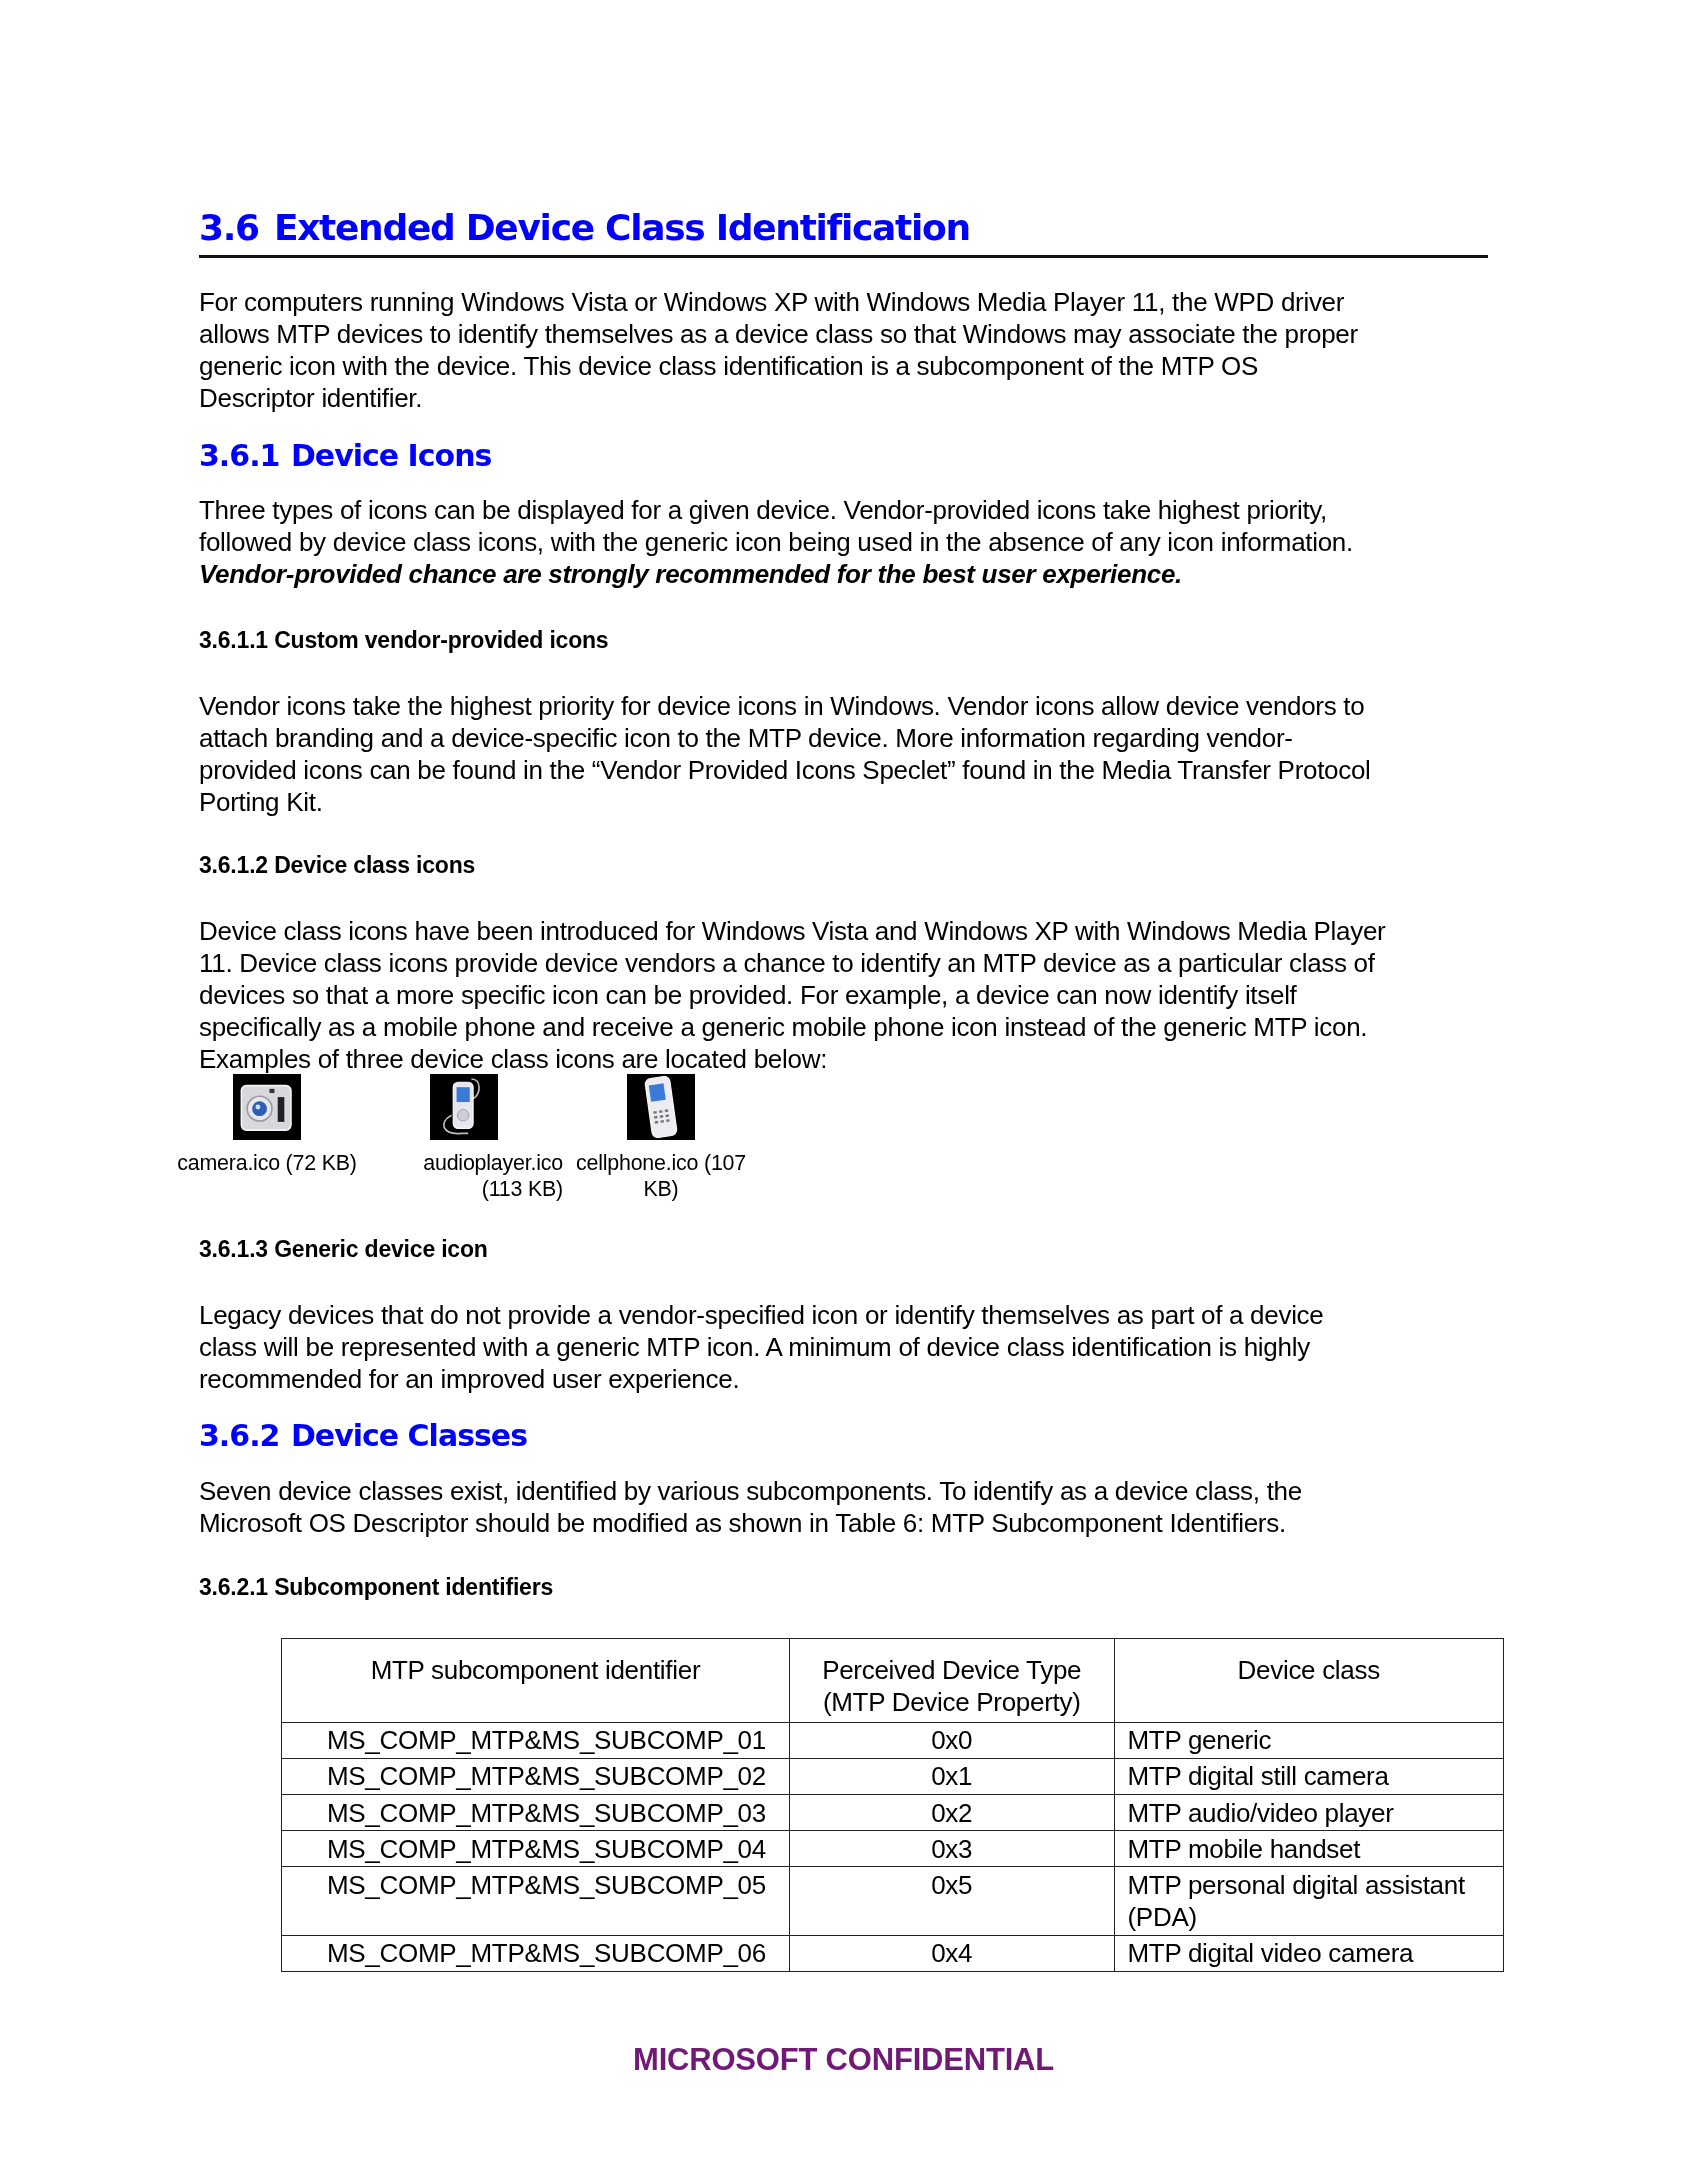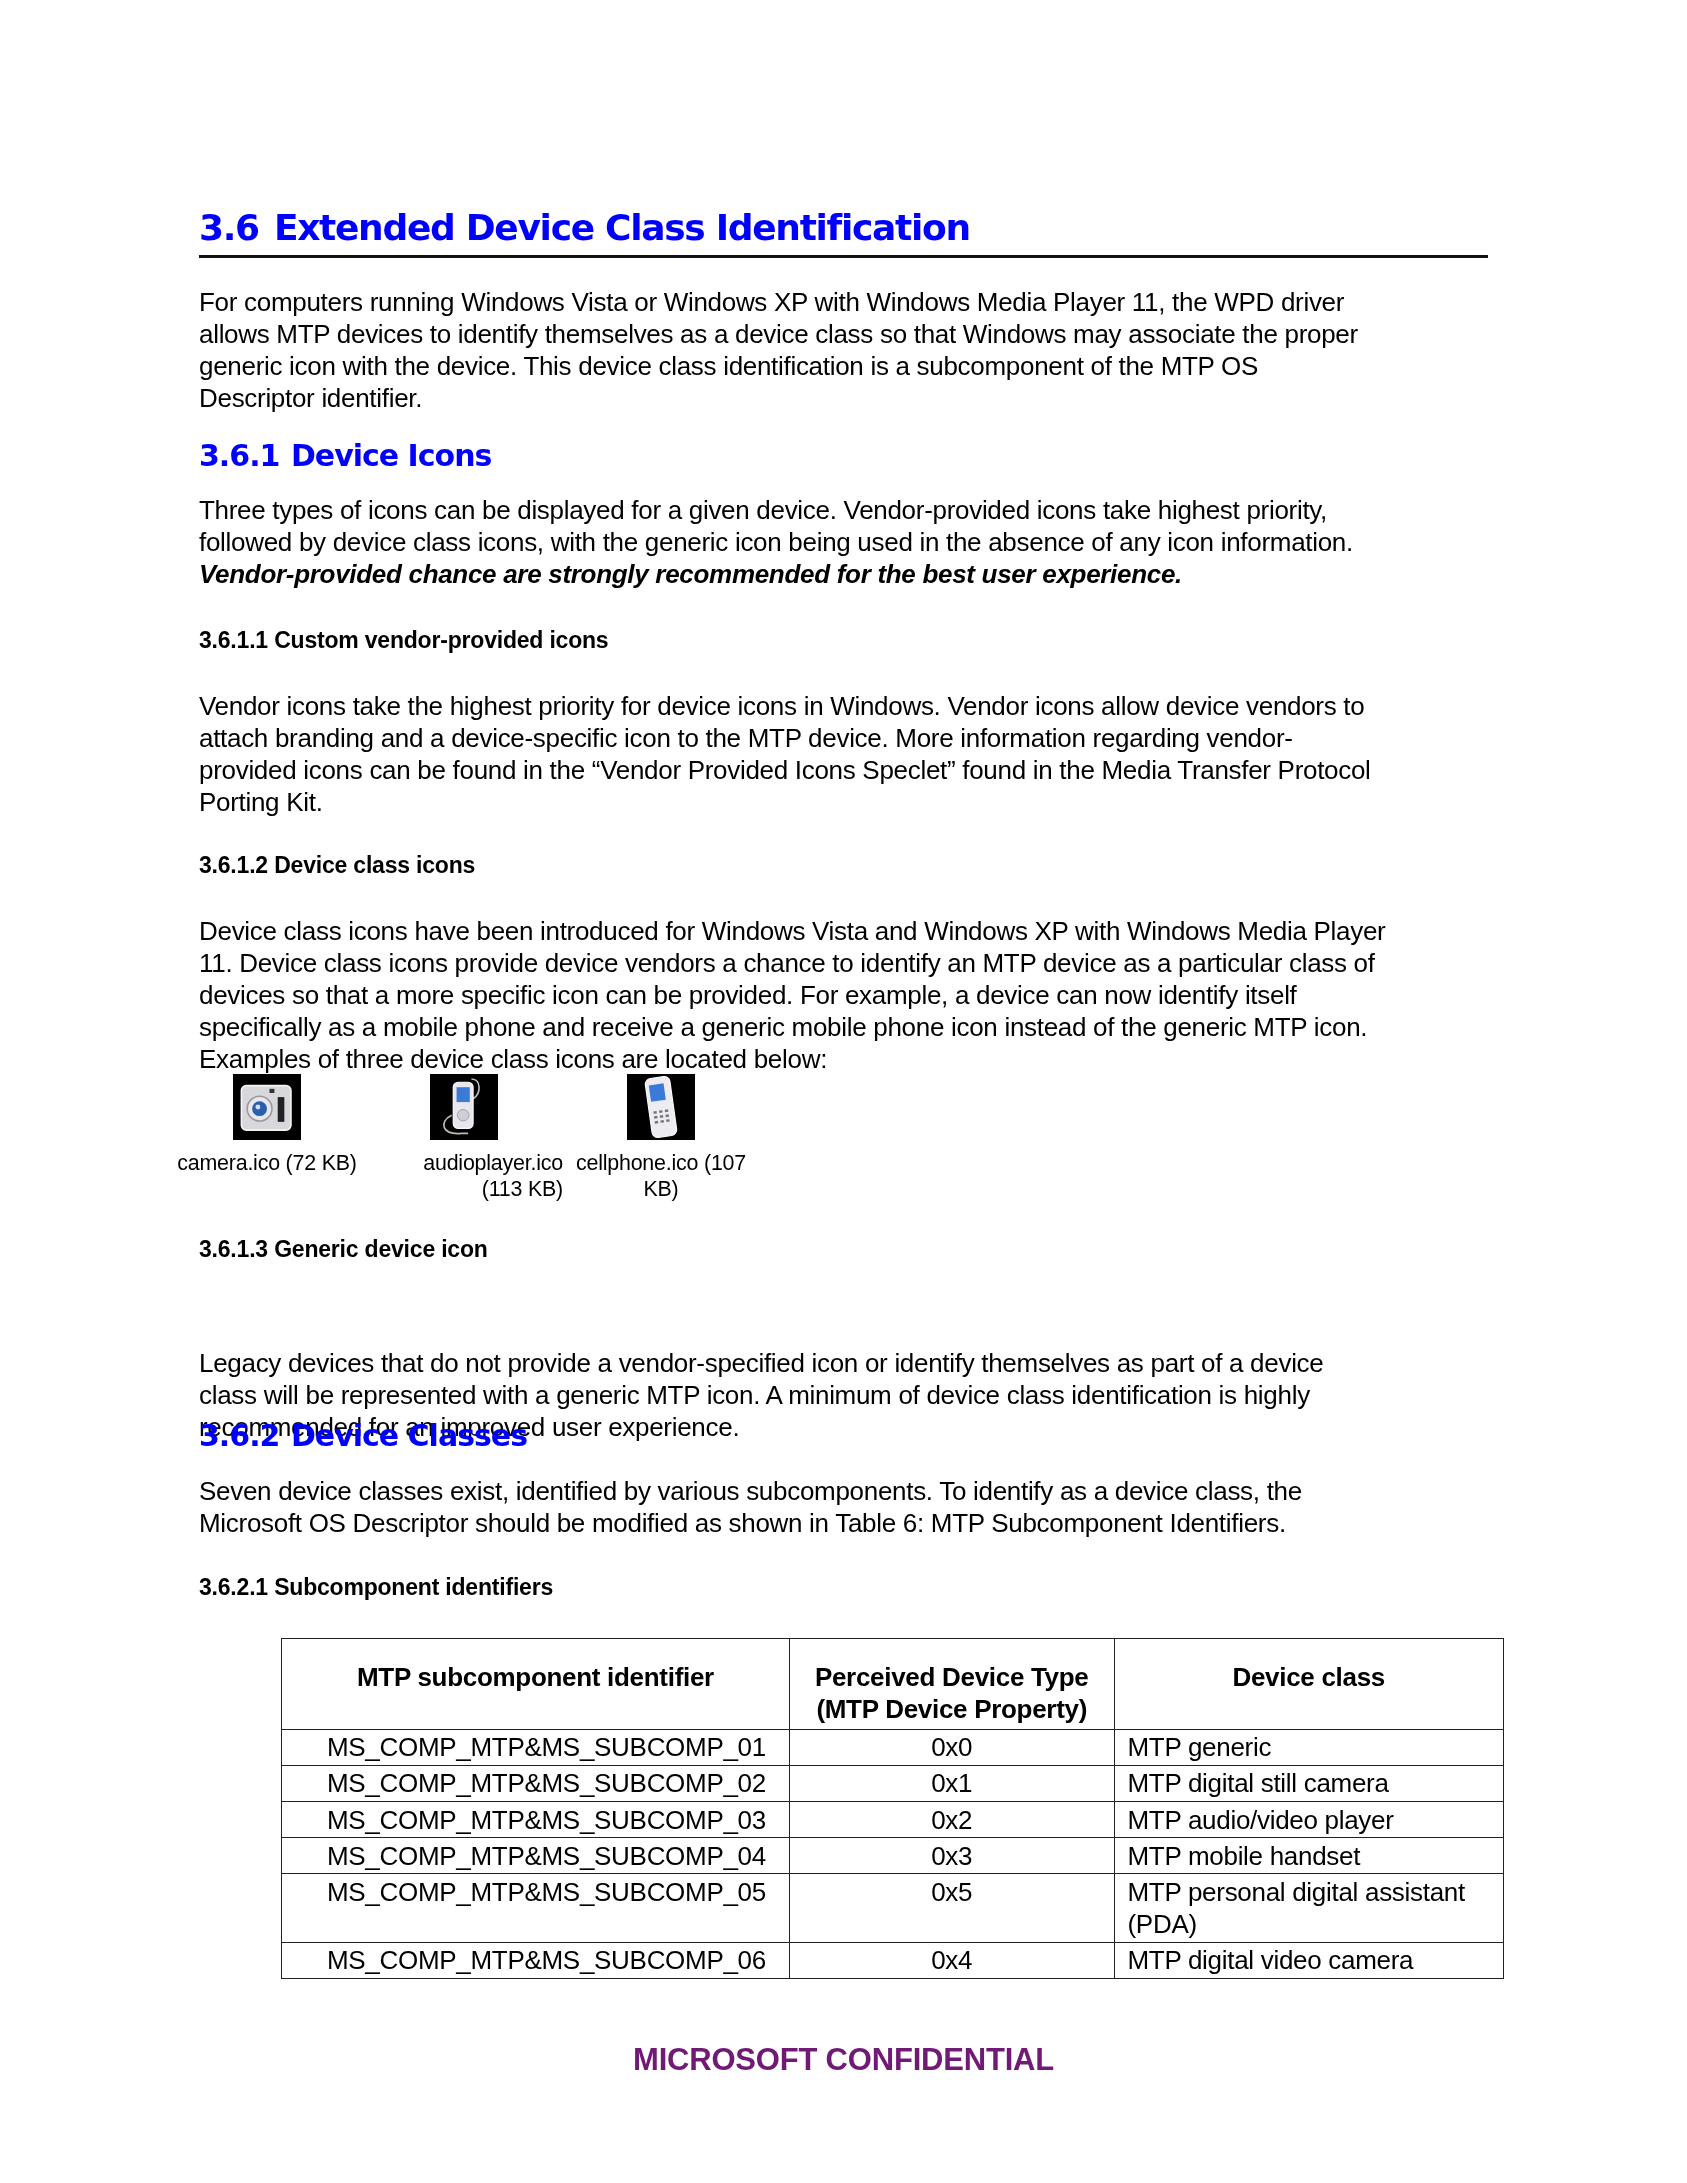--- a/index.html
+++ b/index.html
@@ -117,24 +117,24 @@
       font-size: 26px;
       letter-spacing: -0.3px;
     }
     .tbl th, .tbl td {
       border: 1.6px solid #222222;
       padding: 1.6px 13px 1.6px 13px;
       vertical-align: top;
       line-height: 32px;
     }
     .tbl th {
-      font-weight: bold;
+      font-weight: normal;
       text-align: center;
       height: 66px;
-      padding-top: 22px;
+      padding-top: 15px;
     }
     .tbl td.c { text-align: center; }
     .tbl td.col1 { text-align: right; padding-right: 23px; }
     .tbl .w1 { width: 481px; }
     .tbl .w2 { width: 298px; }
     .tbl .w3 { width: 363px; }
 
     .footer {
       position: absolute;
       left: 0;
@@ -257,21 +257,21 @@
         <div>KB)</div>
       </div>
     </div>
   </div>
 
   <div class="h3" style="top:1231px;">
     <span>3.6.1.3</span>
     <span>Generic device icon</span>
   </div>
 
-  <p class="para" style="top:1347px;">
+  <p class="para" style="top:1299px;">
     <span class="line">Legacy devices that do not provide a vendor-specified icon or identify themselves as part of a device</span>
     <span class="line">class will be represented with a generic MTP icon.  A minimum of device class identification is highly</span>
     <span class="line">recommended for an improved user experience.</span>
   </p>
 
   <div class="h2" style="top:1415px;">
     <span class="num">3.6.2</span><span>Device Classes</span>
   </div>
 
   <p class="para" style="top:1475px;">

